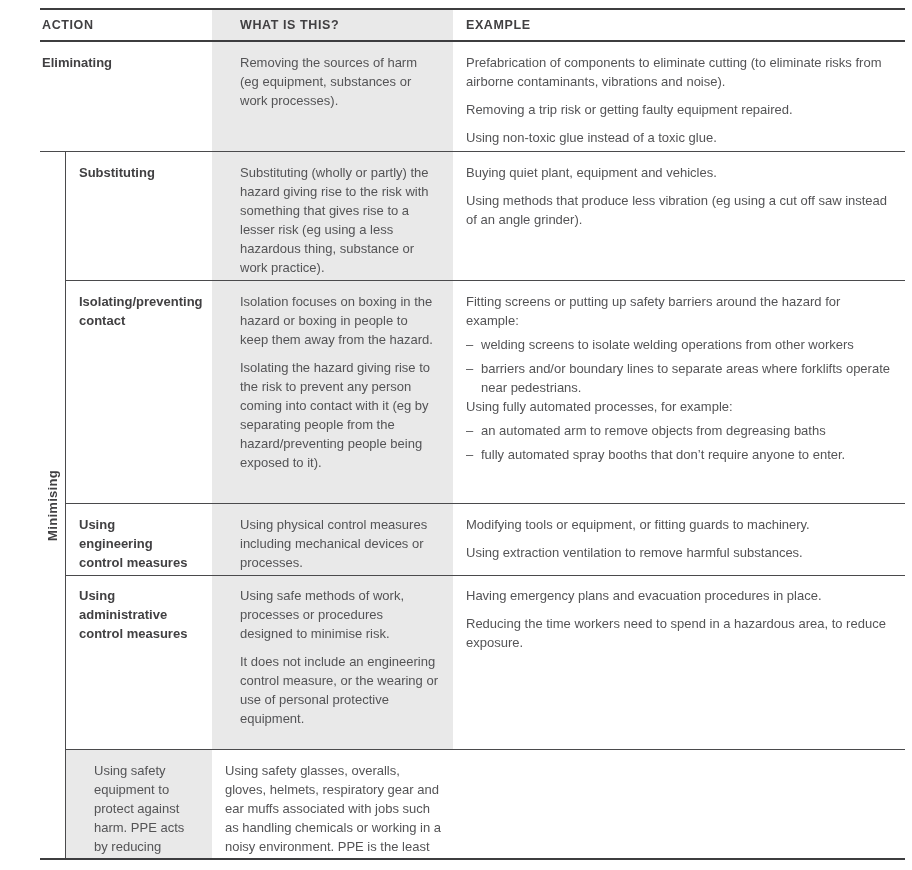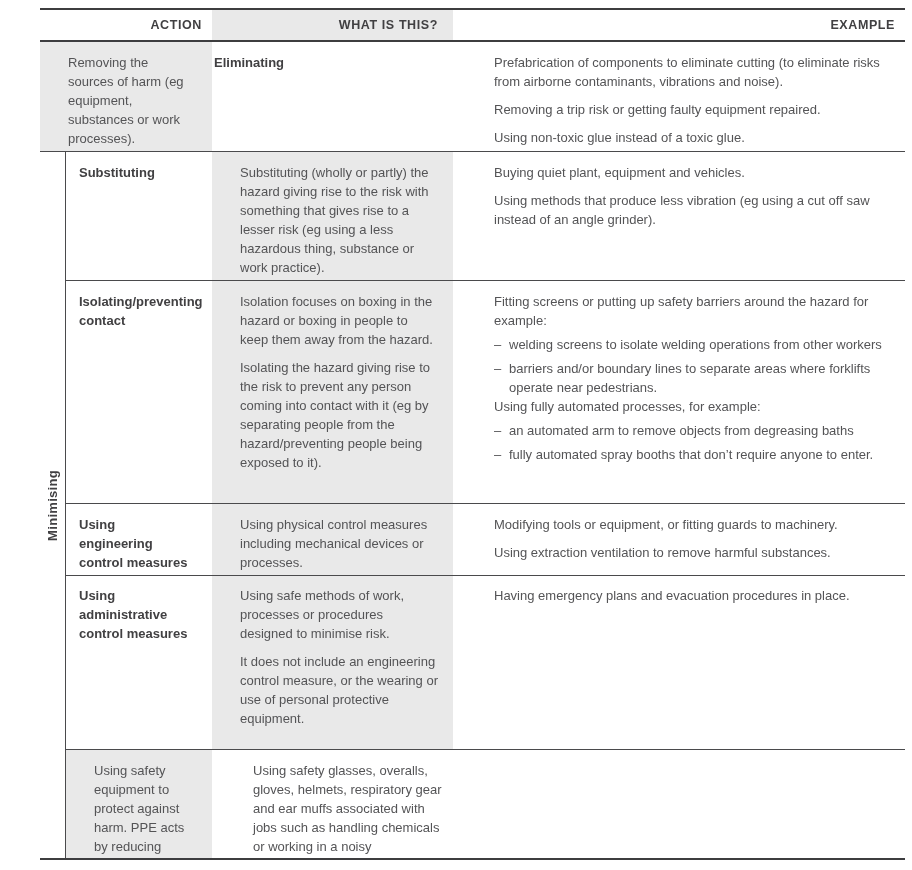--- a/index.html
+++ b/index.html
@@ -25,26 +25,25 @@
   .row{display:grid;}
   .row.top-cols{grid-template-columns:172px 241px 452px;}
   .header-row{
     height:32px;
     border-bottom:2px solid var(--border-strong);
   }
   .header-row .cell{
     padding-top:8px;
     font-size:12.5px;font-weight:bold;letter-spacing:0.6px;
     color:var(--heading-text);
-    text-align:right;
   }
   .cell{padding:11px 10px 6px 13px;overflow:hidden;}
   .action-cell{padding-left:2px;}
   .what-cell{background:var(--what-column-bg);padding-right:15px;padding-left:28px;}
-  .example-cell{padding-right:10px;margin-left:28px;}
+  .example-cell{padding-right:10px;}
   .body-row{font-size:13px;line-height:19px;}
   .action-label{
     display:inline-block;max-width:112px;
     font-weight:bold;color:var(--heading-text);
   }
   .para + .para{margin-top:9px;}
   .bullet{display:flex;margin-top:5px;}
   .bullet .dash{width:15px;flex:0 0 15px;}
   .eliminating-row{height:110px;border-bottom:1px solid var(--border-thin);}
   .group{display:flex;}
@@ -76,25 +75,25 @@
 <div class="page">
   <div class="hoc-table">
 
     <div class="row top-cols header-row">
       <div class="cell action-cell">ACTION</div>
       <div class="cell what-cell">WHAT IS THIS?</div>
       <div class="cell example-cell">EXAMPLE</div>
     </div>
 
     <div class="row top-cols body-row eliminating-row">
+      <div class="cell action-cell">
+        <span class="action-label">Eliminating</span>
+      </div>
       <div class="cell what-cell">
         <p class="para">Removing the sources of harm (eg equipment, substances or work processes).</p>
-      </div>
-      <div class="cell action-cell">
-        <span class="action-label">Eliminating</span>
       </div>
       <div class="cell example-cell">
         <p class="para">Prefabrication of components to eliminate cutting (to eliminate risks from airborne contaminants, vibrations and noise).</p>
         <p class="para">Removing a trip risk or getting faulty equipment repaired.</p>
         <p class="para">Using non-toxic glue instead of a toxic glue.</p>
       </div>
     </div>
 
     <div class="group">
       <div class="group-label-col">
@@ -161,20 +160,21 @@
         <div class="row body-row row-administrative">
           <div class="cell action-cell">
             <span class="action-label">Using administrative control measures</span>
           </div>
           <div class="cell what-cell">
             <p class="para">Using safe methods of work, processes or procedures designed to minimise risk.</p>
             <p class="para">It does not include an engineering control measure, or the wearing or use of personal protective equipment.</p>
           </div>
           <div class="cell example-cell">
             <p class="para">Having emergency plans and evacuation procedures in place.</p>
+            <p class="para">Reducing the time workers need to spend in a hazardous area, to reduce exposure.</p>
           </div>
         </div>
 
         <div class="row body-row row-ppe">
           <div class="cell what-cell">
             <p class="para">Using safety equipment to protect against harm. PPE acts by reducing exposure to, or contact with, the hazard.</p>
           </div>
           <div class="cell example-cell">
             <p class="para">Using safety glasses, overalls, gloves, helmets, respiratory gear and ear muffs associated with jobs such as handling chemicals or working in a noisy environment. PPE is the least effective type of control measure and should not be the first or only control measure considered.</p>
           </div>

